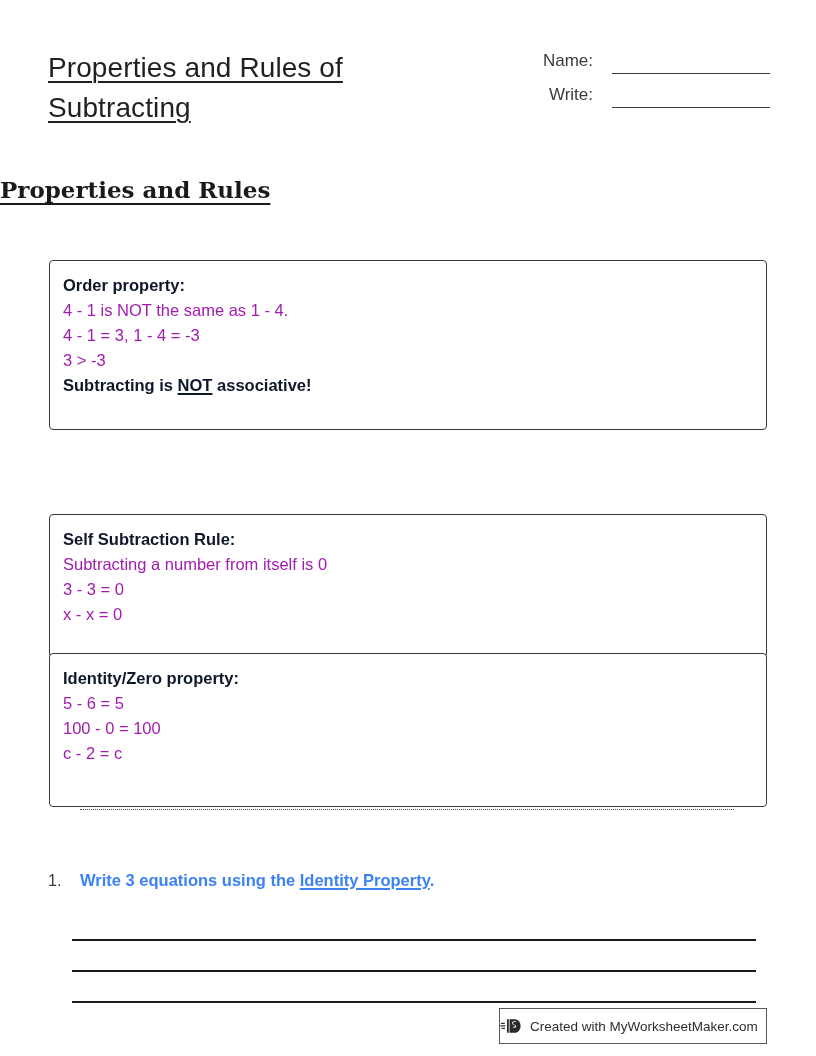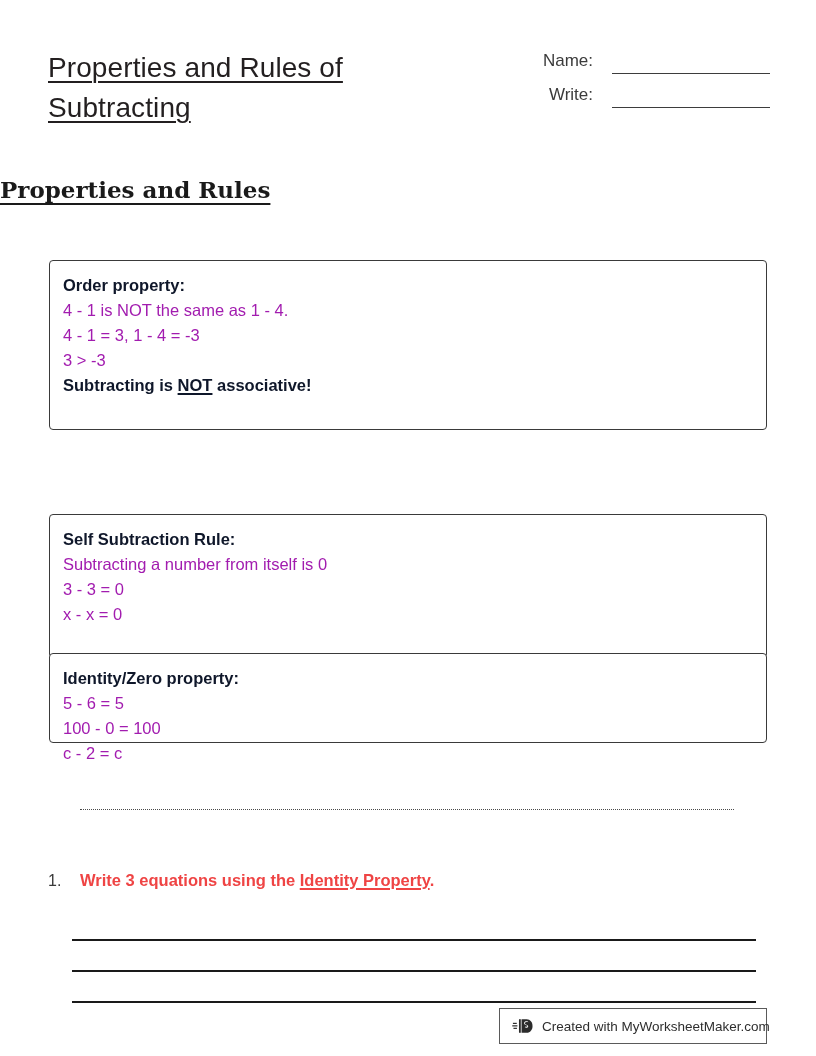--- a/index.html
+++ b/index.html
@@ -99,21 +99,21 @@
     left: 49px;
     width: 718px;
     box-sizing: border-box;
     border: 1.4px solid #3a3a3a;
     border-radius: 4px;
     background: #ffffff;
     padding: 12px 0 12px 13px;
   }
   #box-order  { top: 260px; height: 170px; }
   #box-self   { top: 470px; height: 144px; margin-top: 44px; }
-  #box-identity { top: 653px; height: 90px; }
+  #box-identity { top: 653px; height: 154px; }
 
   .rule-line {
     font-size: 16.5px;
     line-height: 25px;
     color: #a21caf;
     white-space: pre;
   }
   .rule-line.bold {
     font-weight: bold;
     color: #0f172a;
@@ -146,21 +146,21 @@
   .q-number {
     font-size: 16px;
     font-weight: 400;
     color: #3a3a3a;
     width: 32px;
     flex: none;
   }
   .q-text {
     font-size: 16.5px;
     font-weight: bold;
-    color: #ef4444;
+    color: #3b82f6;
   }
   .q-text .u {
     text-decoration: underline;
     text-decoration-thickness: 2px;
     text-underline-offset: 2px;
   }
 
   .answer-lines {
     position: absolute;
     left: 72px;
@@ -177,21 +177,20 @@
     position: absolute;
     left: 499px;
     top: 1008px;
     width: 268px;
     height: 36px;
     box-sizing: border-box;
     border: 1.3px solid #5a5a5a;
     background: #ffffff;
     display: flex;
     align-items: center;
-    padding-left: 12px;
     text-align: center;
   }
   .badge-logo {
     width: 22px;
     height: 22px;
     flex: none;
     margin-right: 8px;
     display: block;
   }
   .badge-text {

